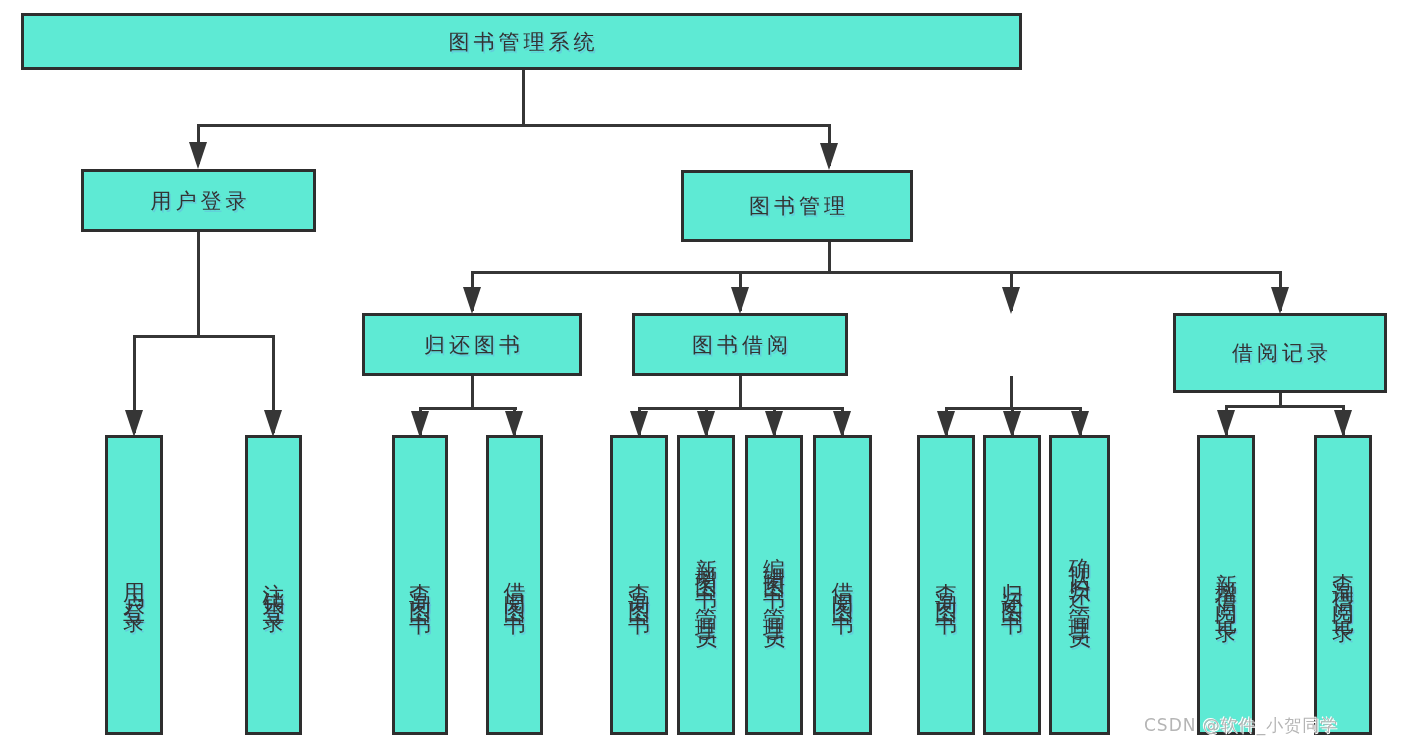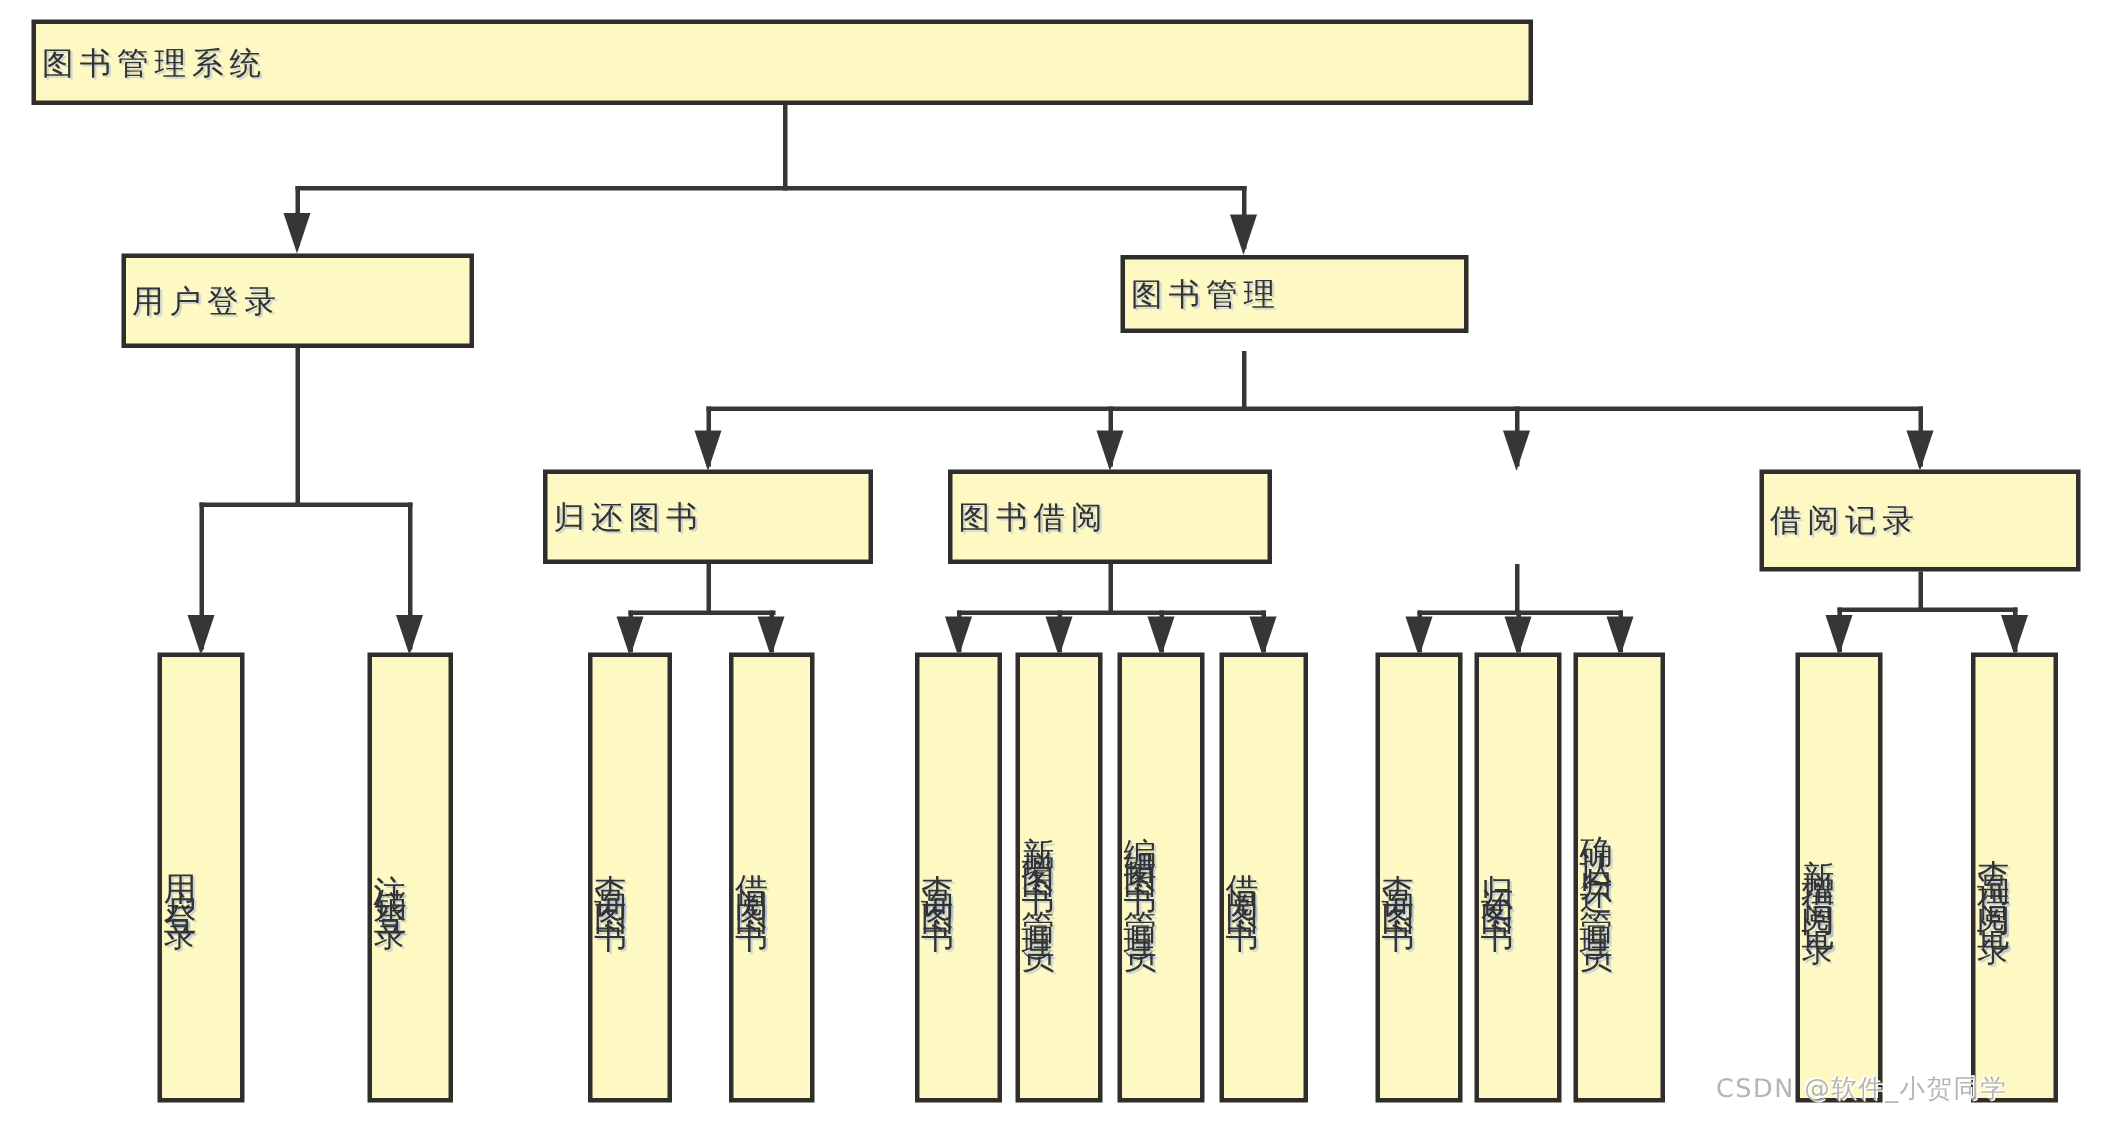--- a/index.html
+++ b/index.html
@@ -1,22 +1,22 @@
 <!DOCTYPE html>
 <html><head>
 <meta charset="utf-8">
 <style>
   html,body{margin:0;padding:0;background:#fff;}
   .stage{
     position:relative;width:1405px;height:747px;background:#ffffff;overflow:hidden;
     font-family:"DejaVu Sans","Liberation Sans",sans-serif;
   }
   .node{
-    position:absolute;box-sizing:border-box;background:#fef9c3;
-    border:3px solid #2e2e2e;display:flex;align-items:center;justify-content:flex-start;
+    position:absolute;box-sizing:border-box;background:#5eead4;
+    border:3px solid #2e2e2e;display:flex;align-items:center;justify-content:center;
     color:#333333;z-index:2;
   }
   .node span{
     text-shadow:1.5px 1.5px 0.5px rgba(110,145,235,0.35);
     white-space:nowrap;
   }
   .node.h span{font-size:21px;letter-spacing:4px;text-indent:4px;}
   .node.v span{
     writing-mode:vertical-rl;text-orientation:mixed;
     font-size:22px;letter-spacing:10px;line-height:1;
@@ -99,31 +99,31 @@
   <div class="vline" style="left:1342px;top:405px;height:30px;"></div>
   <div class="arrowhead" style="left:1334px;top:410px;"></div>
 
   <div class="node h" style="left:21px;top:13px;width:1001px;height:57px;">
     <span>图书管理系统</span>
   </div>
 
   <div class="node h" style="left:81px;top:169px;width:235px;height:63px;">
     <span>用户登录</span>
   </div>
-  <div class="node h" style="left:747px;top:170px;width:232px;height:52px;">
+  <div class="node h" style="left:681px;top:170px;width:232px;height:72px;">
     <span>图书管理</span>
   </div>
 
   <div class="node h" style="left:362px;top:313px;width:220px;height:63px;">
     <span>归还图书</span>
   </div>
   <div class="node h" style="left:632px;top:313px;width:216px;height:63px;">
     <span>图书借阅</span>
   </div>
-  <div class="node h" style="left:1173px;top:313px;width:214px;height:68px;font-family:Liberation Mono, monospace;">
+  <div class="node h" style="left:1173px;top:313px;width:214px;height:80px;font-family:Liberation Mono, monospace;">
     <span>借阅记录</span>
   </div>
 
   <div class="node v" style="left:105px;top:435px;width:58px;height:300px;">
     <span>用户登录</span>
   </div>
   <div class="node v" style="left:245px;top:435px;width:57px;height:300px;">
     <span>注销登录</span>
   </div>
 

